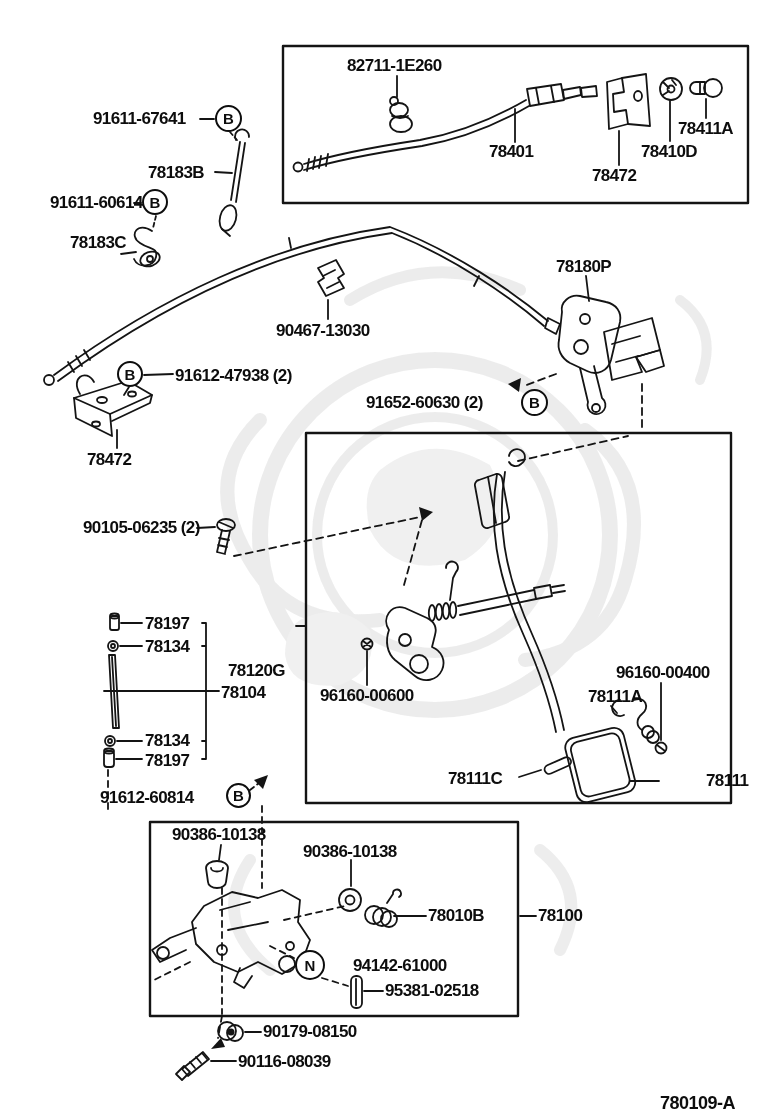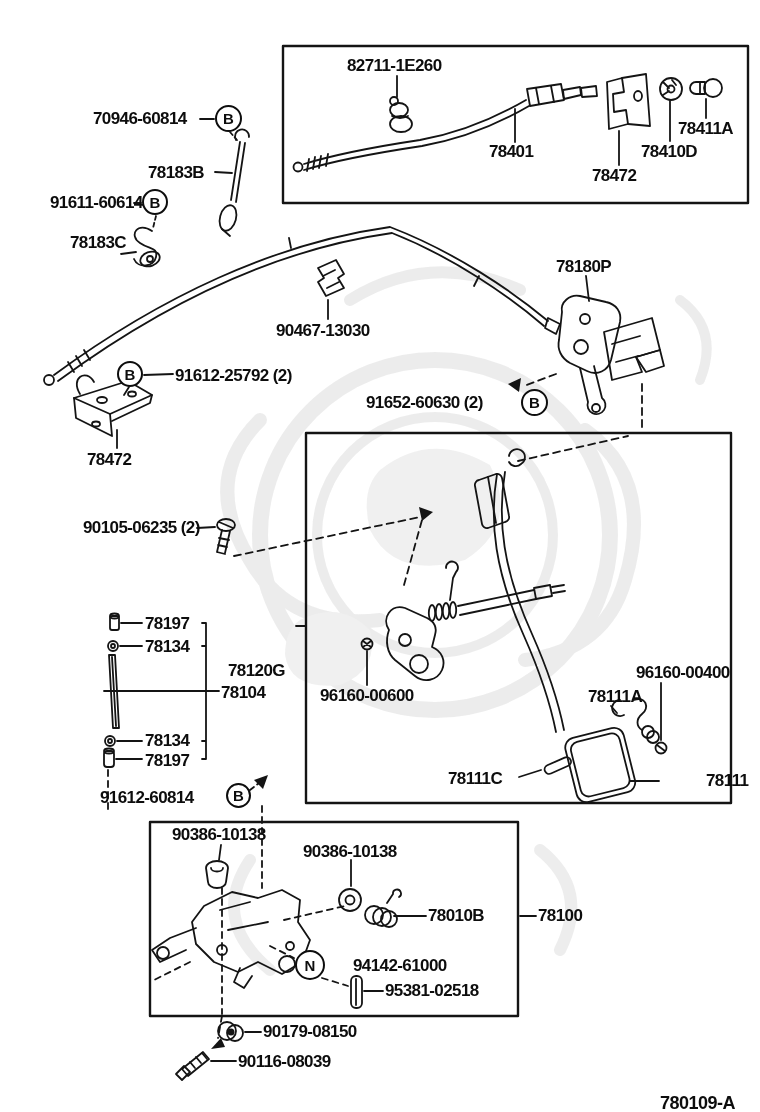--- a/index.html
+++ b/index.html
@@ -313,40 +313,40 @@
       <polygon points="176,1074 184,1066 190,1072 182,1080"></polygon>
       <path d="M190,1062 l5,6 M196,1057 l5,6 M202,1053 l5,6"></path>
     </g>
     <line x1="211" y1="1061" x2="236" y2="1061"></line>
     <path d="M222,1016 L218,1038" stroke-dasharray="6 5"></path>
     <polygon points="211,1049 221,1038 225,1047" fill="#141414" stroke="none"></polygon>
   </svg>
 
 
   <div class="pn" style="left:347px;top:57px;">82711-1E260</div>
-  <div class="pn" style="left:93px;top:110px;">70946-60814</div>
+  <div class="pn" style="left:93px;top:110px;">91611-67641</div>
   <div class="pn" style="left:148px;top:164px;">78183B</div>
   <div class="pn" style="left:26px;top:194px;margin-left:24px;">91611-60614</div>
   <div class="pn" style="left:54px;top:234px;margin-left:16px;">78183C</div>
   <div class="pn" style="left:489px;top:143px;">78401</div>
   <div class="pn" style="left:592px;top:167px;">78472</div>
   <div class="pn" style="left:641px;top:143px;">78410D</div>
   <div class="pn" style="left:678px;top:120px;">78411A</div>
   <div class="pn" style="left:556px;top:258px;">78180P</div>
   <div class="pn" style="left:276px;top:322px;">90467-13030</div>
-  <div class="pn" style="left:175px;top:367px;">91612-25792 (2)</div>
+  <div class="pn" style="left:175px;top:367px;">91612-47938 (2)</div>
   <div class="pn" style="left:366px;top:394px;">91652-60630 (2)</div>
   <div class="pn" style="left:87px;top:451px;">78472</div>
   <div class="pn" style="left:83px;top:519px;">90105-06235 (2)</div>
   <div class="pn" style="left:145px;top:615px;">78197</div>
   <div class="pn" style="left:145px;top:638px;">78134</div>
   <div class="pn" style="left:228px;top:618px;margin-top:44px;">78120G</div>
   <div class="pn" style="left:221px;top:684px;">78104</div>
   <div class="pn" style="left:320px;top:687px;">96160-00600</div>
-  <div class="pn" style="left:636px;top:664px;">96160-00400</div>
+  <div class="pn" style="left:616px;top:664px;">96160-00400</div>
   <div class="pn" style="left:588px;top:688px;">78111A</div>
   <div class="pn" style="left:145px;top:732px;">78134</div>
   <div class="pn" style="left:145px;top:752px;">78197</div>
   <div class="pn" style="left:100px;top:789px;">91612-60814</div>
   <div class="pn" style="left:448px;top:770px;">78111C</div>
   <div class="pn" style="left:662px;top:772px;margin-left:44px;">78111</div>
   <div class="pn" style="left:172px;top:826px;">90386-10138</div>
   <div class="pn" style="left:303px;top:843px;">90386-10138</div>
   <div class="pn" style="left:428px;top:907px;">78010B</div>
   <div class="pn" style="left:538px;top:907px;">78100</div>

